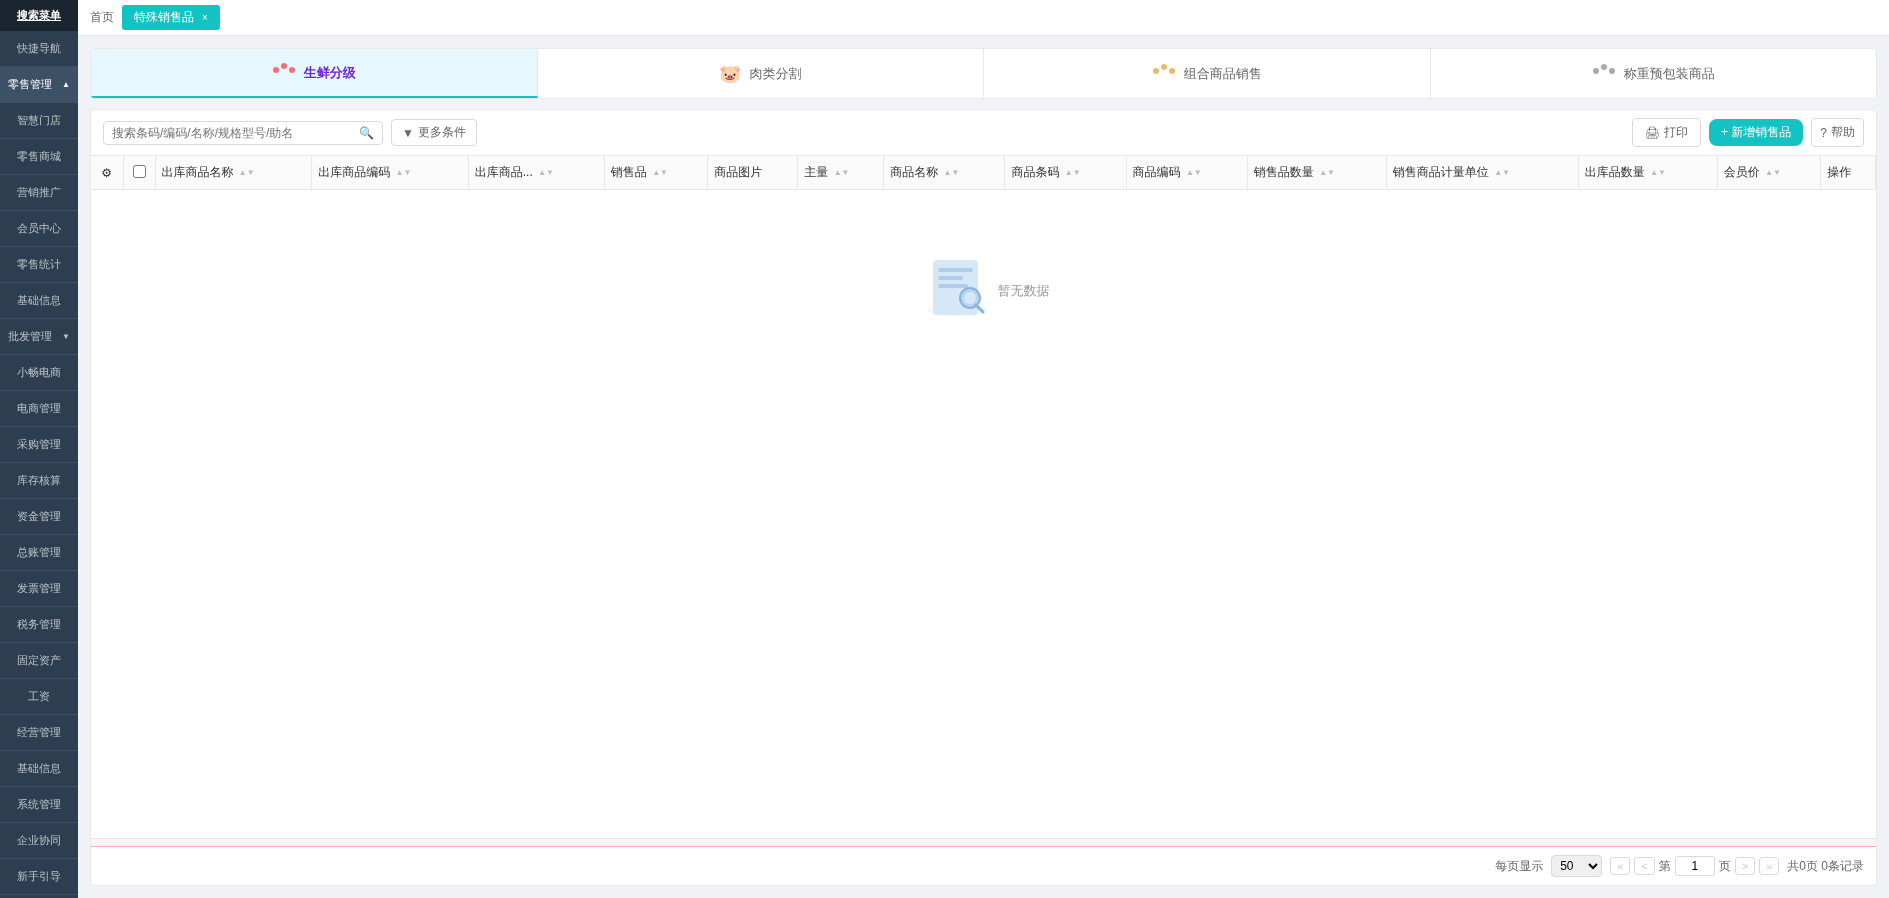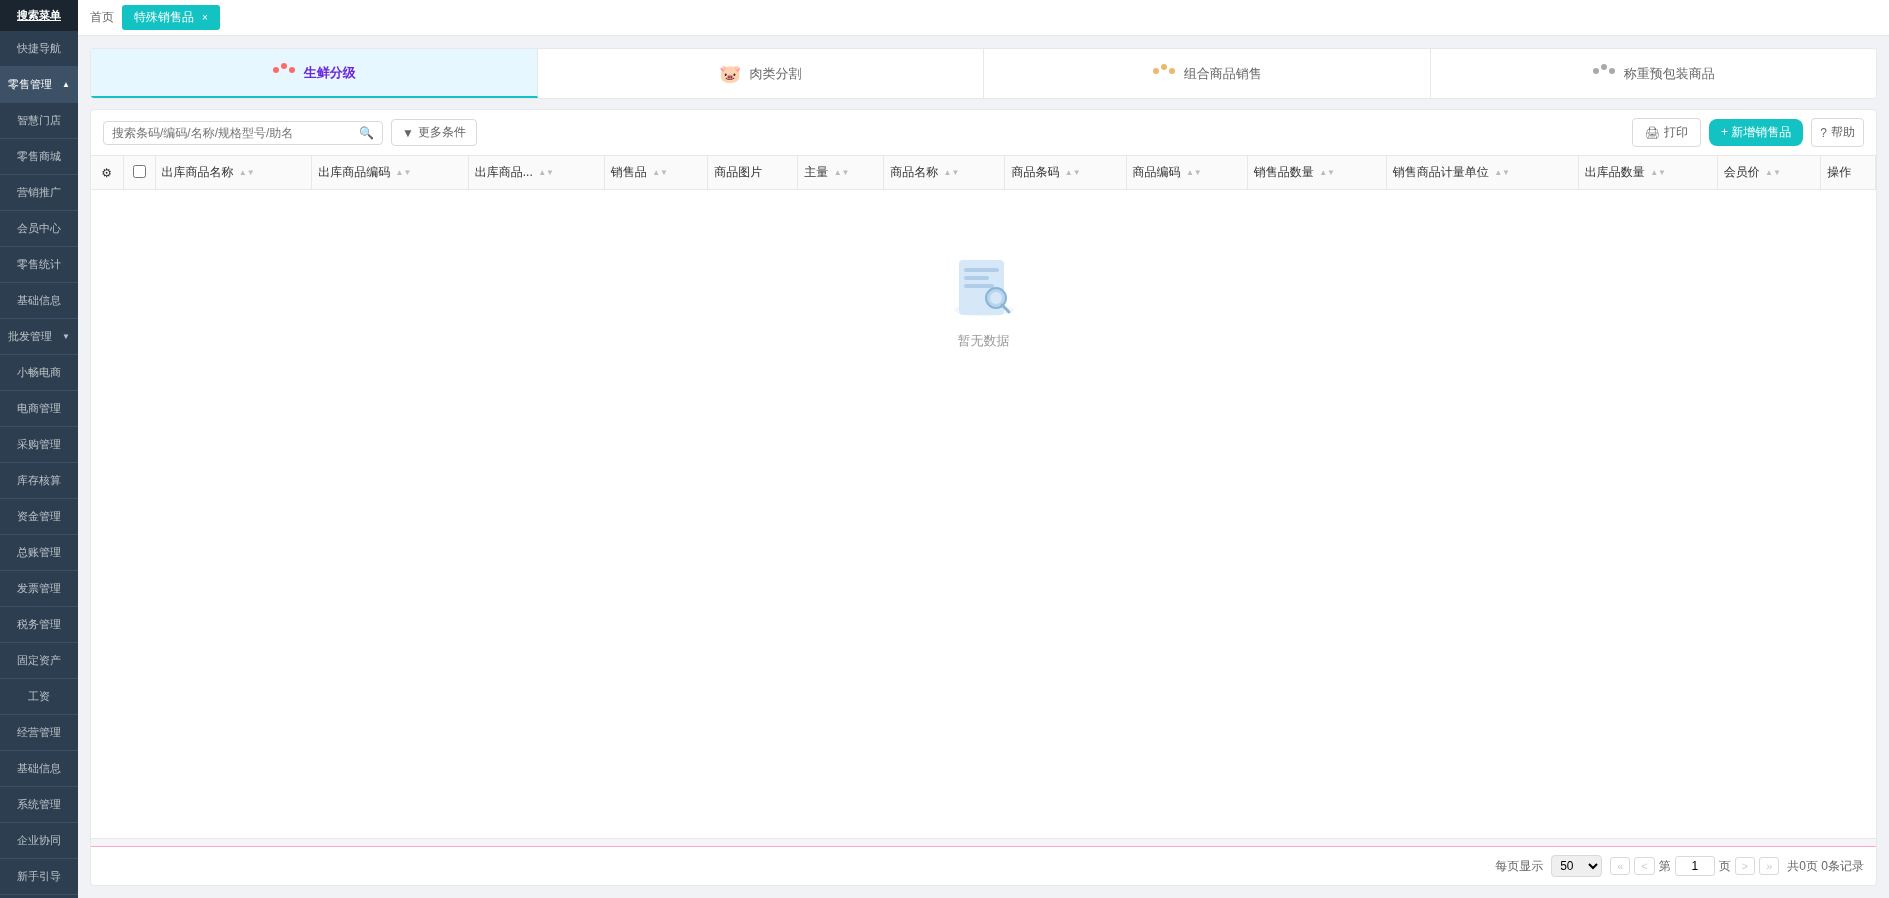--- a/index.html
+++ b/index.html
@@ -249,21 +249,20 @@
       margin-left: 2px;
       vertical-align: middle;
     }
     .th-check { width: 32px; text-align: center; }
     .th-settings { width: 32px; text-align: center; }
 
     
     .empty-state {
       flex: 1;
       display: flex;
-      flex-direction: column;
       align-items: center;
       justify-content: center;
       padding: 60px 0;
     }
     .empty-icon {
       width: 80px;
       height: 70px;
       position: relative;
       margin-bottom: 12px;
     }

